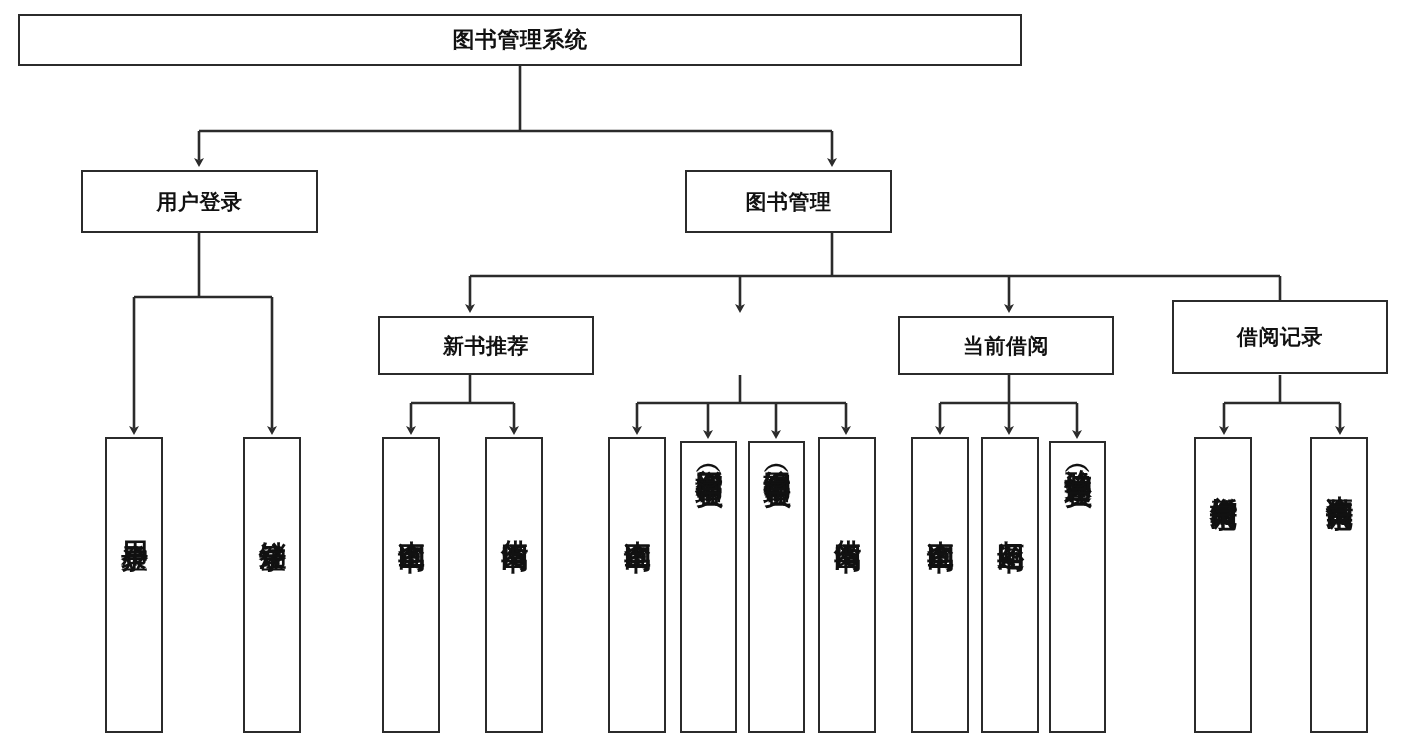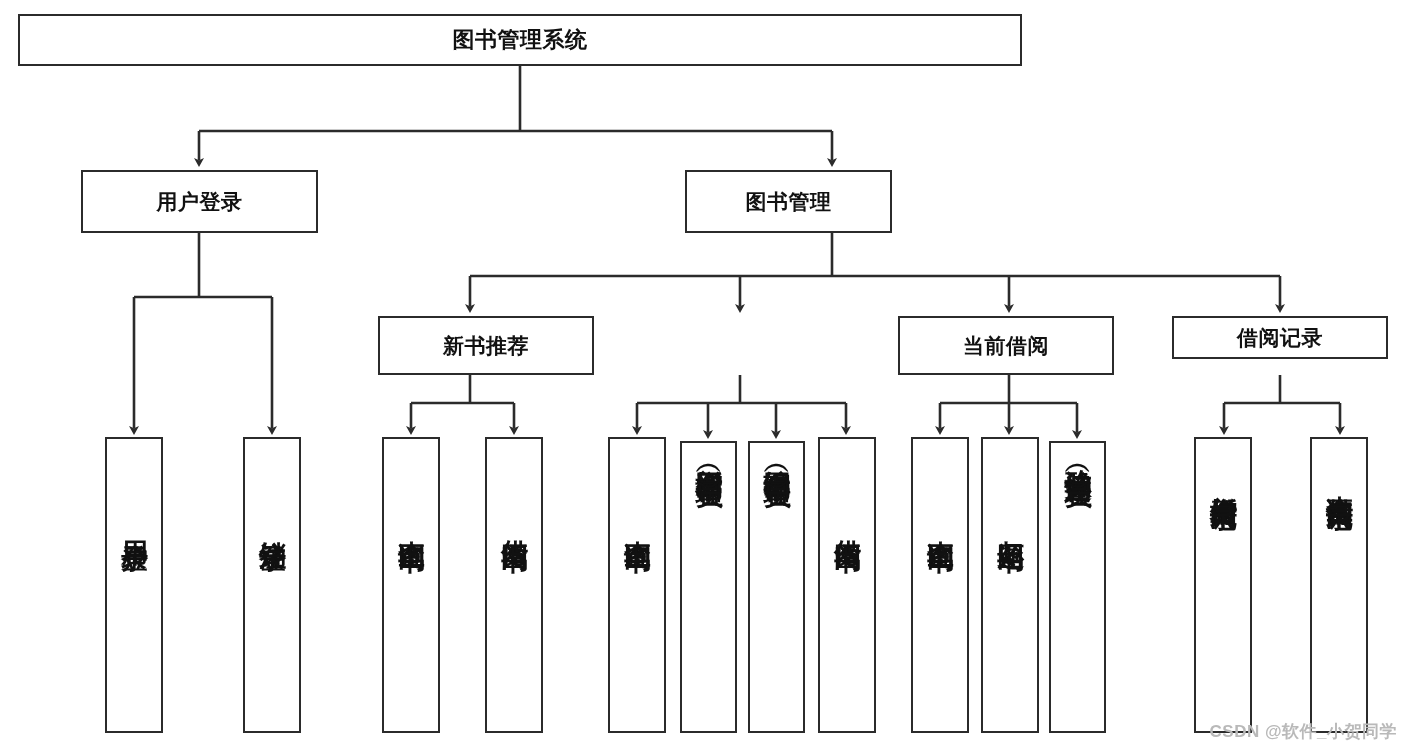--- a/index.html
+++ b/index.html
@@ -134,21 +134,21 @@
   <div class="node node-h" style="left:685px; top:170px; width:207px; height:63px;">
     <span>图书管理</span>
   </div>
 
   <div class="node node-h" style="left:378px; top:316px; width:216px; height:59px;">
     <span>新书推荐</span>
   </div>
   <div class="node node-h" style="left:850px; top:316px; width:216px; height:59px;margin-left:48px;">
     <span>当前借阅</span>
   </div>
-  <div class="node node-h" style="left:1172px; top:316px; width:216px; height:43px;">
+  <div class="node node-h" style="left:1172px; top:300px; width:216px; height:74px;">
     <span>借阅记录</span>
   </div>
 
   <div class="node node-v" style="left:105px; top:437px; width:58px; height:296px; padding-top:80px;">
     <span class="vtext">用户登录</span>
   </div>
   <div class="node node-v" style="left:243px; top:437px; width:58px; height:296px; padding-top:80px;">
     <span class="vtext">注销登录</span>
   </div>
 
@@ -182,15 +182,14 @@
     <span class="vtext">确认归还（管理员）</span>
   </div>
 
   <div class="node node-v" style="left:1194px; top:437px; width:58px; height:296px; padding-top:35px;">
     <span class="vtext">新增借阅记录</span>
   </div>
   <div class="node node-v" style="left:1310px; top:437px; width:58px; height:296px; padding-top:35px;">
     <span class="vtext">查询借阅记录</span>
   </div>
 
-  <div class="watermark">CSDN @软件_小贺同学</div>
 
 </div>
 
 </body></html>

